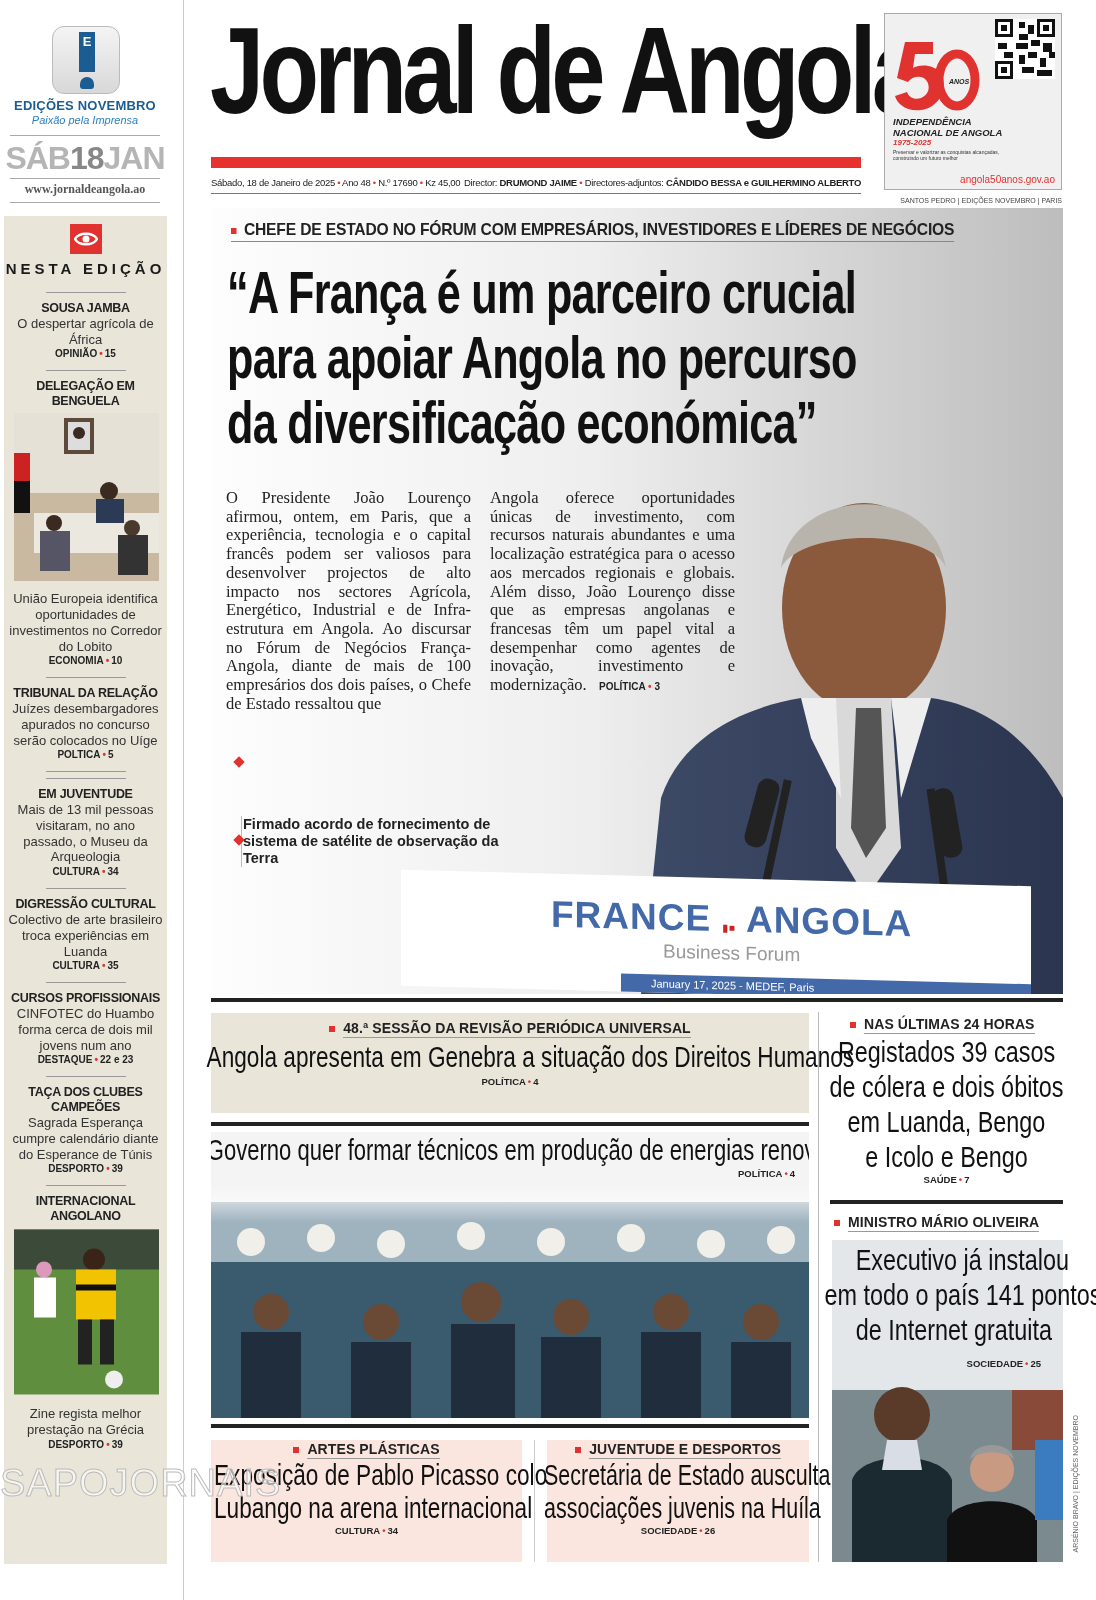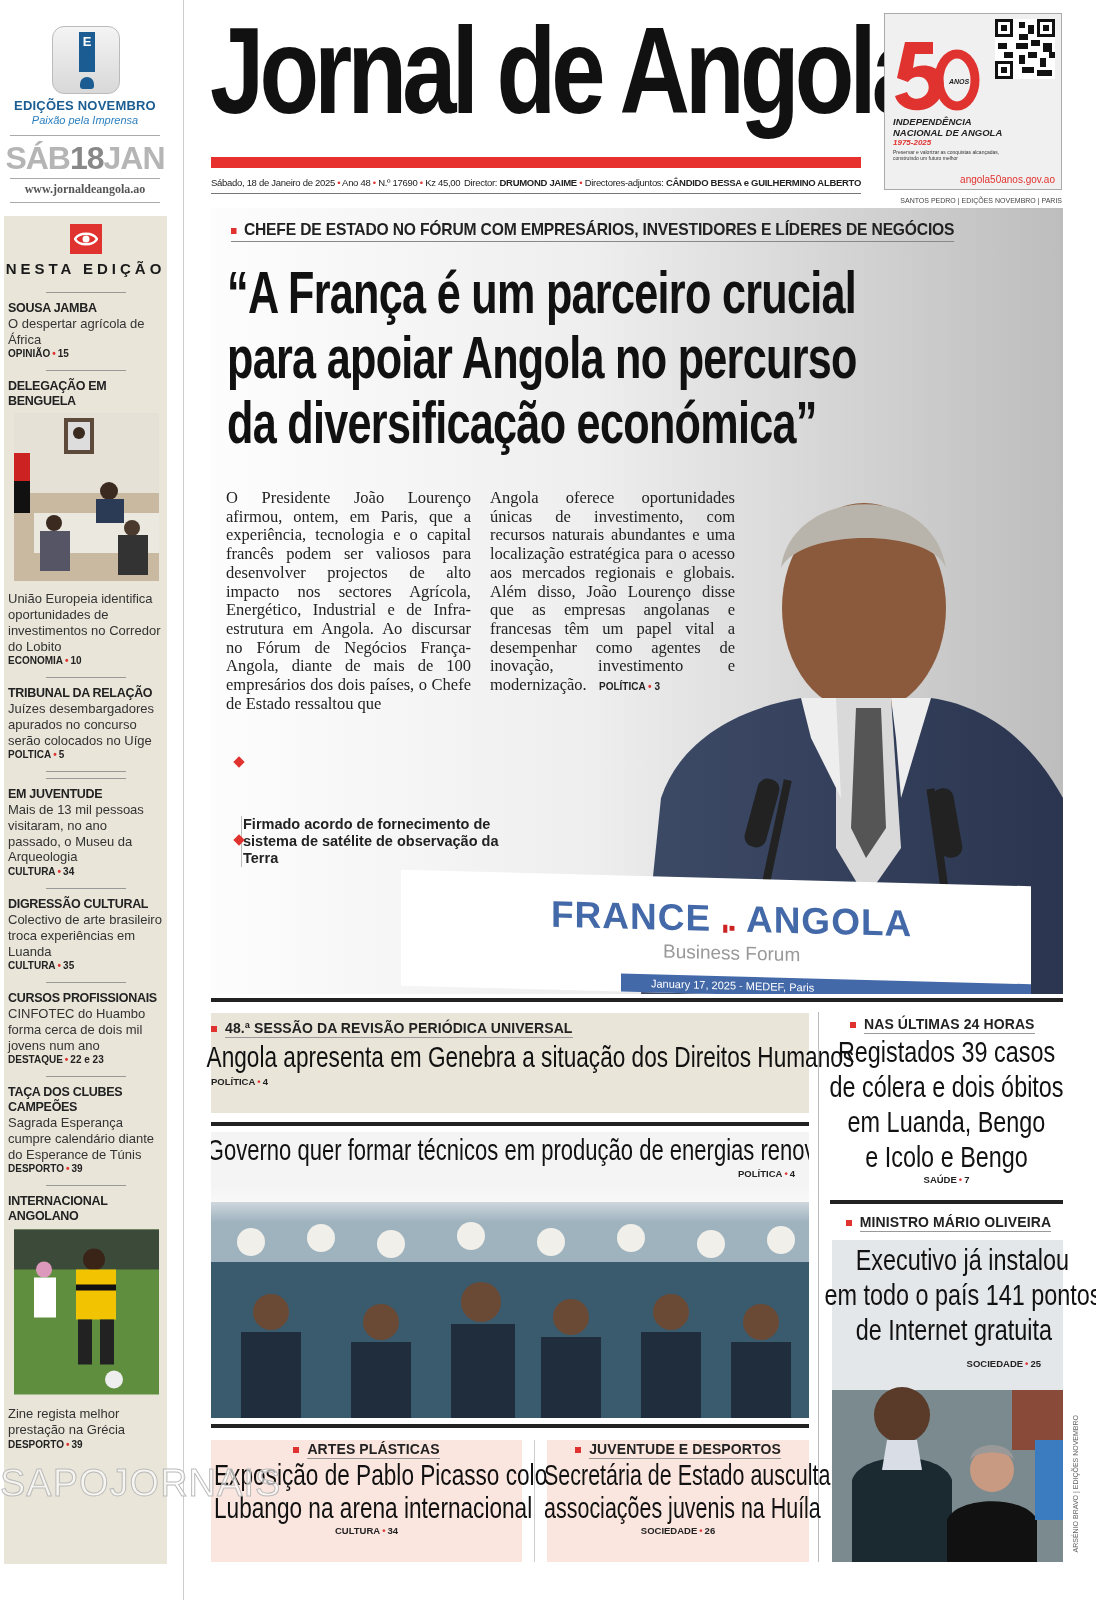--- a/index.html
+++ b/index.html
@@ -17,21 +17,21 @@
 #brand-rule1{top:135px}#brand-rule2{top:178px}#brand-rule3{top:202px}
 #date-big{position:absolute;left:0;top:138px;width:170px;font-size:32px;font-weight:bold;color:#b5b5b5;letter-spacing:-1px;line-height:40px}
 #date-big .num{color:#888}
 #site-url{position:absolute;left:0;top:182px;width:170px;font-family:"Liberation Serif",serif;font-weight:bold;font-size:12px;color:#555}
 
 #sidebar{left:4px;top:216px;width:163px;height:1348px;background:#e9e5d9}
 #eye-box{position:absolute;left:66px;top:8px;width:32px;height:30px;background:#e0322f}
 #eye-box svg{position:absolute;left:4px;top:5px}
 #nesta{position:absolute;left:0;top:44px;width:163px;text-align:center;font-weight:bold;font-size:15px;letter-spacing:4px}
 .rule{height:1px;background:#999;width:80px;margin:6px auto}
-#side-list{position:absolute;left:0;top:70px;width:163px;text-align:left}
+#side-list{position:absolute;left:0;top:70px;width:163px;text-align:center}
 .sitem{padding:2px 4px 3px}
 .skick{font-weight:bold;font-size:12.5px;line-height:15px;letter-spacing:-.3px;color:#222}
 .stext{font-size:13px;line-height:15.7px;color:#333}
 .ssec{font-weight:bold;font-size:10px;line-height:14px;color:#222}
 .ssec .dot{color:#e0322f;margin:0 2px}
 .sphoto{margin:4px 6px 6px;height:168px;border:none}
 
 #masthead-title{left:210px;top:-4px;width:656px;height:150px;font-family:"Liberation Sans Narrow","Liberation Sans",sans-serif;font-size:122px;font-weight:bold;letter-spacing:-6px;color:#111;line-height:150px;white-space:nowrap;transform:scaleX(.8);transform-origin:left top}
 #red-bar{left:211px;top:157px;width:650px;height:11px;background:#e6312e}
 #masthead-info{left:211px;top:177px;width:650px;height:14px;font-size:9.5px;color:#222;white-space:nowrap;display:flex;justify-content:space-between;letter-spacing:-.3px}
@@ -63,21 +63,21 @@
 #bullet1{top:530px;width:260px}
 #bullet2{top:608px;width:260px}
 
 #banner{position:absolute;left:190px;top:670px;width:630px;height:116px;background:#fff;transform:skewY(1.5deg)}
 #banner-title{position:absolute;left:150px;top:20px;font-size:37px;font-weight:bold;color:#4469a8;letter-spacing:1px}
 #banner-sub{position:absolute;left:262px;top:64px;font-size:19px;color:#999}
 #banner-date{position:absolute;left:220px;top:98px;width:410px;height:18px;background:#4469a8;color:#fff;font-size:11px;padding-left:30px;line-height:18px}
 
 .hr-thick{position:absolute;height:4px;background:#222}
 
-#s2{left:211px;top:1013px;width:598px;height:100px;background:#e9e5d9;text-align:left}
+#s2{left:211px;top:1013px;width:598px;height:100px;background:#e9e5d9;text-align:center}
 .kicker{display:inline-block;font-weight:bold;font-size:14px;letter-spacing:.1px;color:#222;border-bottom:1px solid #999;padding-bottom:1px}
 .headline{font-family:"Liberation Sans Narrow","Liberation Sans",sans-serif;color:#111;white-space:nowrap}
 .secref{font-weight:bold;font-size:9.5px;color:#222}
 .secref .dot{color:#e0322f;margin:0 2px}
 
 #s3{left:211px;top:1132px;width:598px;height:286px;overflow:hidden}
 #s3-photo{position:absolute;left:0;top:70px;width:598px;height:216px}
 #s3-head{position:absolute;left:0;top:0;width:598px;height:90px;background:linear-gradient(#f4f4f4 60%,rgba(240,240,240,0));text-align:center}
 
 #vline2{left:818px;top:1012px;width:1px;height:550px;background:#bbb}
@@ -330,21 +330,21 @@
   <div class="headline" style="font-size:30px;line-height:35px;transform:scaleX(.78);transform-origin:center top;margin:0 -40px">
     <div>Registados 39 casos</div>
       <div>de cólera e dois óbitos</div>
       <div>em Luanda, Bengo</div>
       <div>e Icolo e Bengo</div>
   </div>
   <div class="secref"><span>SAÚDE</span><span class="dot">•</span><span>7</span></div>
 </div>
 <div class="hr-thick" style="left:830px;top:1200px;width:233px"></div>
 <div id="s5" class="abs">
-  <div style="padding-top:3px;text-align:center;padding-left:4px"><span class="sq"></span><span class="kicker">MINISTRO MÁRIO OLIVEIRA</span></div>
+  <div style="padding-top:3px;text-align:left;padding-left:4px"><span class="sq"></span><span class="kicker">MINISTRO MÁRIO OLIVEIRA</span></div>
   <svg id="s5-photo" viewBox="0 0 231 322">
     <rect width="231" height="322" fill="#e3e7ea"></rect>
       <rect y="150" width="231" height="172" fill="#7a8a8f"></rect>
     <rect x="180" y="150" width="51" height="60" fill="#8a4a3a"></rect>
     <circle cx="70" cy="175" r="28" fill="#5a3a28"></circle>
       <path d="M20 322 L20 240 C30 210 110 210 120 240 L120 322Z" fill="#1a2a30"></path>
     <path d="M55 200 L85 200 L90 230 L50 230Z" fill="#d8dde6"></path>
     <circle cx="160" cy="230" r="22" fill="#c99a82"></circle>
       <path d="M138 220 C140 200 180 200 182 220 C175 210 145 210 138 220Z" fill="#999"></path>
     <path d="M115 322 L115 280 C125 255 195 255 205 280 L205 322Z" fill="#111"></path>

